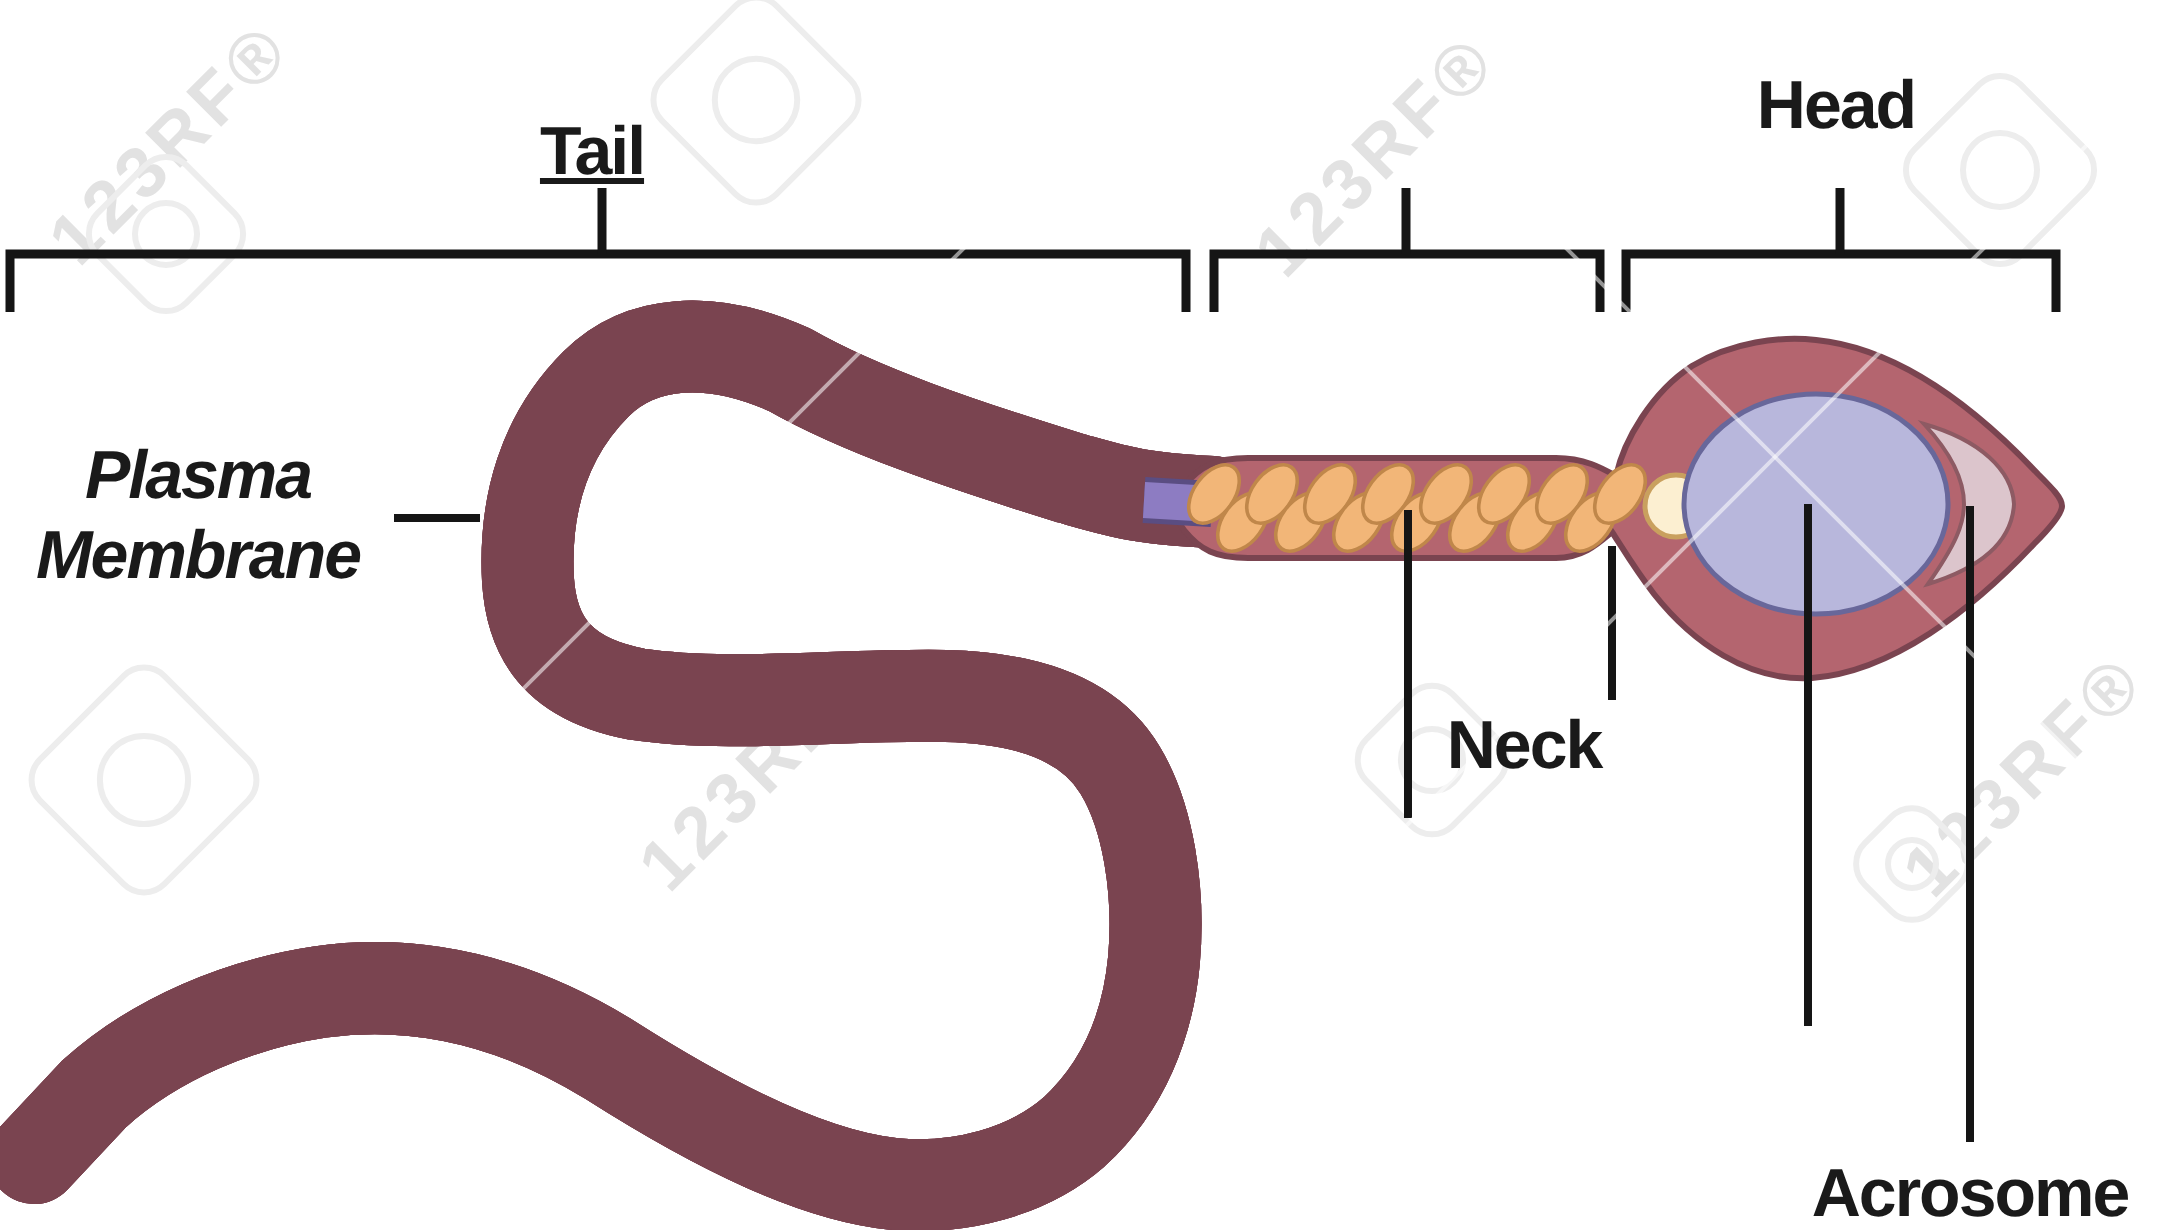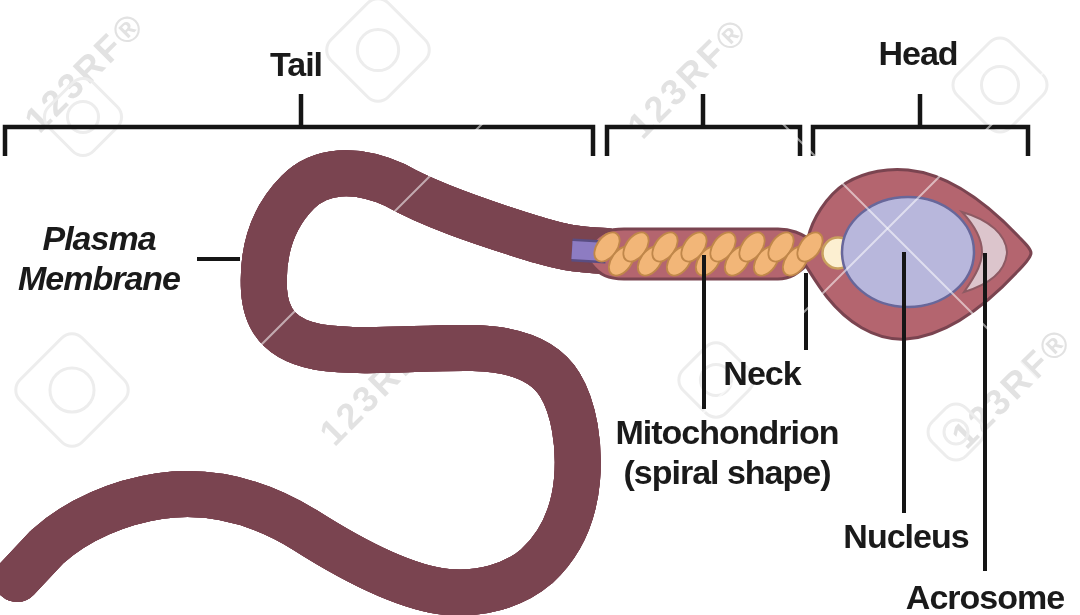--- a/index.html
+++ b/index.html
@@ -115,22 +115,19 @@
       <path d="M 704,255 L 704,409"></path>
       <path d="M 904,252 L 904,513"></path>
       <path d="M 985,253 L 985,571"></path>
     </g>
   </svg>
 
   <div class="hair" style="width:520px;left:80px;top:265px;transform:rotate(-45deg);"></div>
   <div class="hair" style="width:600px;left:560px;top:255px;transform:rotate(-45deg);"></div>
   <div class="hair" style="width:420px;left:700px;top:250px;transform:rotate(45deg);"></div>
 
-  <div class="lbl" style="left:296px;top:64px;">Tail</div>
+  <div class="lbl" style="left:296px;top:76px;text-decoration:underline;">Tail</div>
   <div class="lbl" style="left:918px;top:53px;text-align:right;">Head</div>
   <div class="lbl" style="left:99px;top:258px;font-style:italic;">Plasma
 Membrane</div>
   <div class="lbl" style="left:762px;top:373px;">Neck</div>
-  <div class="lbl" style="left:727px;top:452px;">Mitochondrion
-(spiral shape)</div>
-  <div class="lbl" style="left:906px;top:536px;">Nucleus</div>
   <div class="lbl" style="left:985px;top:597px;">Acrosome</div>
 </div>
 
 </body></html>

